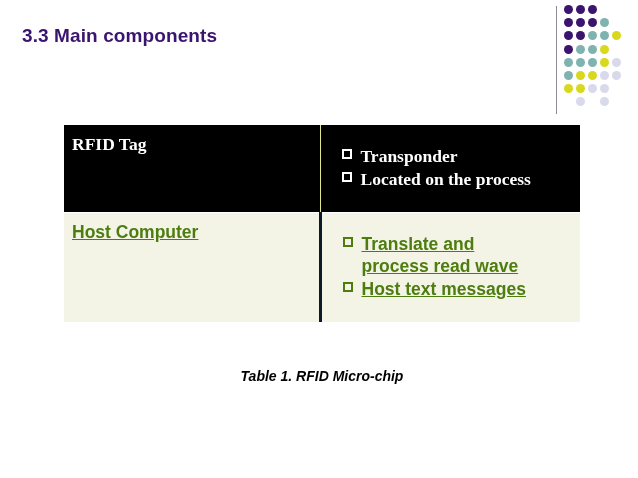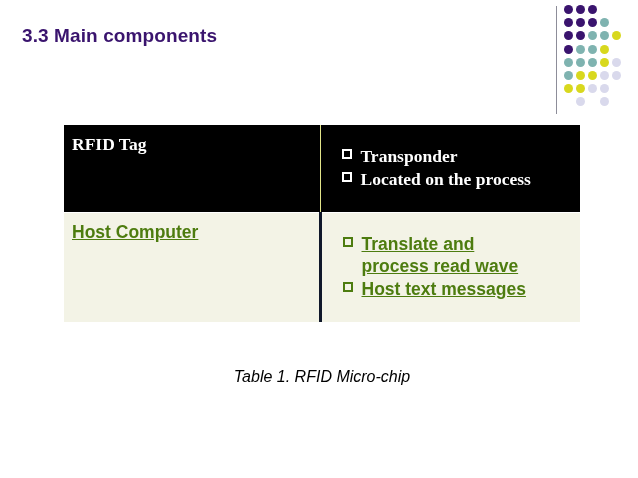--- a/index.html
+++ b/index.html
@@ -115,22 +115,22 @@
     display: block;
   }
 
   
   #table-caption {
     position: absolute;
     left: 64px;
     top: 368px;
     width: 516px;
     text-align: center;
-    font-size: 16px;
-    font-weight: normal;
+    font-size: 14px;
+    font-weight: bold;
     font-style: italic;
     color: #000000;
   }
 </style>
 </head>
 <body>
 
 <div id="deco-rule"></div>
 <div id="deco-dots">
     <span class="dot" style="left: 0px; top: 0px; background: rgb(58, 20, 110);"></span>

